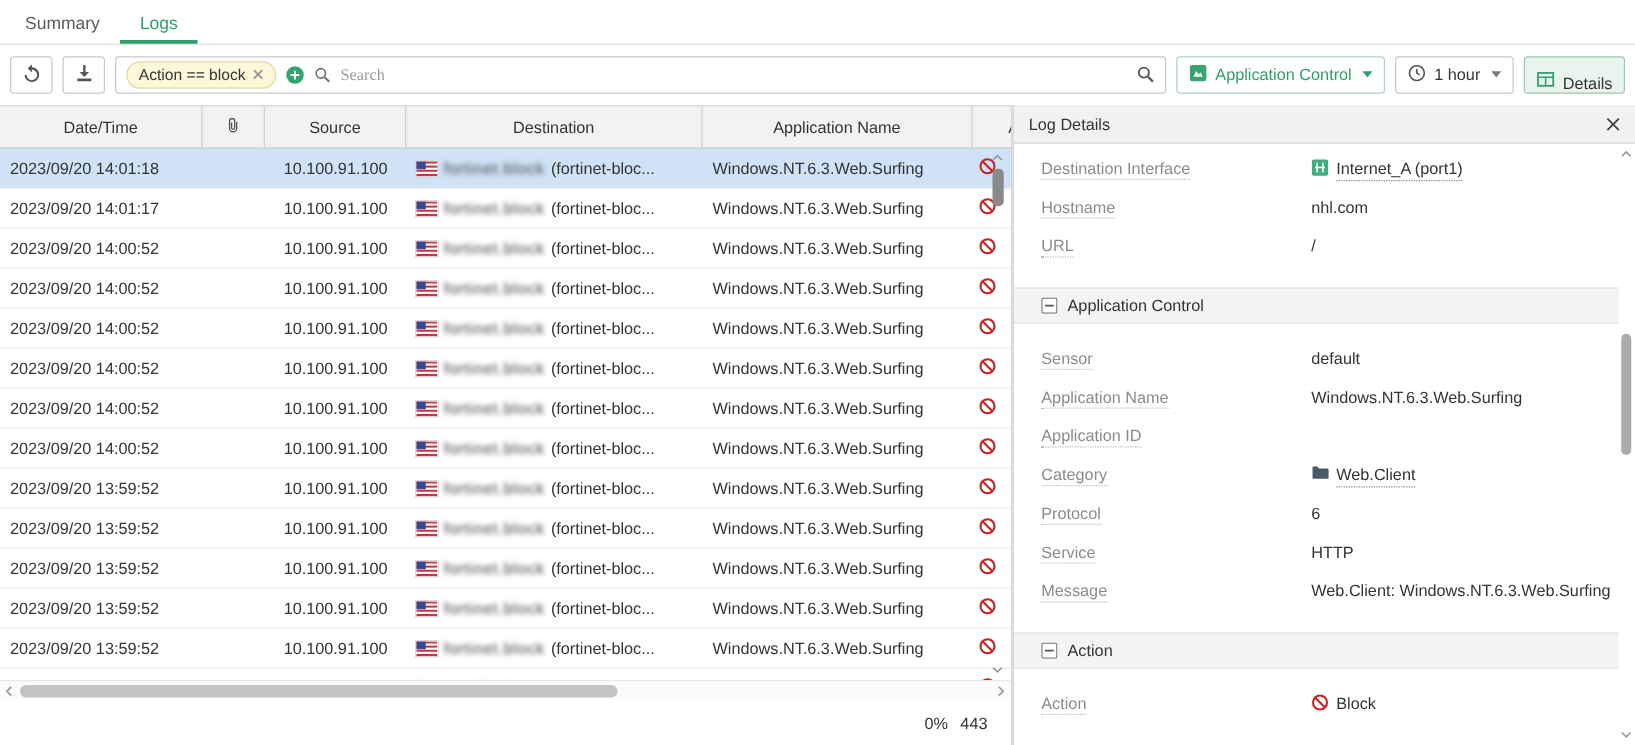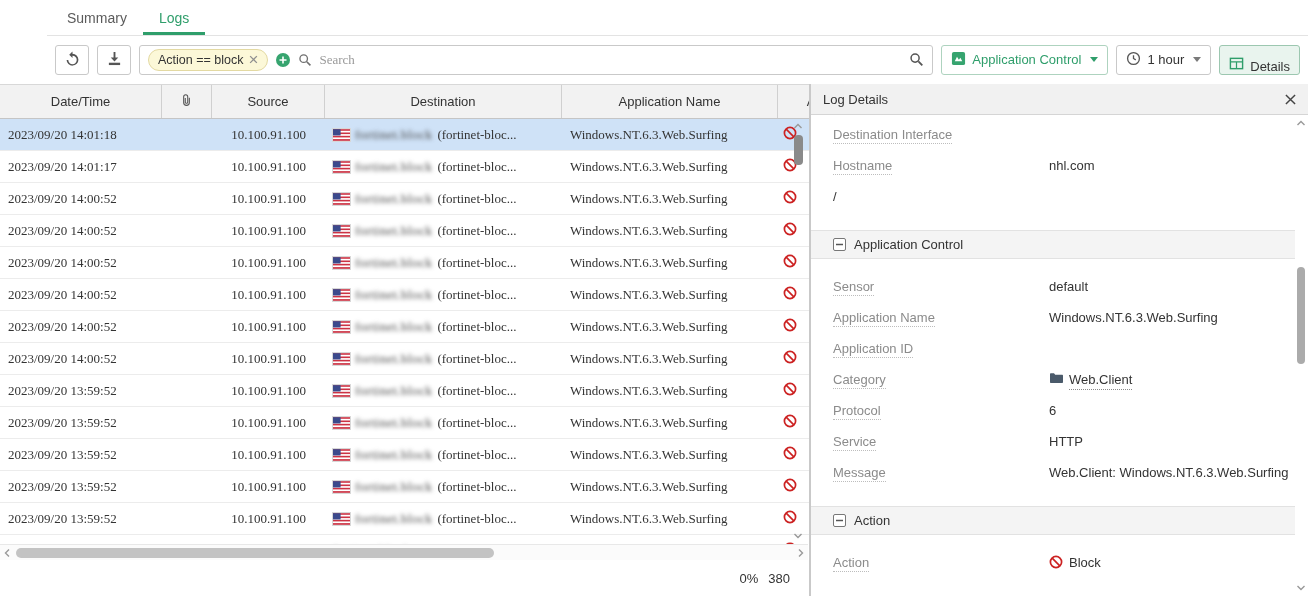--- a/index.html
+++ b/index.html
@@ -1,21 +1,21 @@
 <!DOCTYPE html>
 <html><head>
 <meta charset="utf-8">
 <style>
   * { box-sizing: border-box; margin: 0; padding: 0; }
   html,body { width: 1308px; height: 596px; overflow: hidden; }
   body {
     font-family: "Liberation Sans", sans-serif;
     font-size: 13px; color: #333; background: #fff; position: relative;
   }
-  .app { position: relative; width: 1308px; height: 596px; overflow: hidden; padding-left: 47px; }
+  .app { position: relative; width: 1308px; height: 596px; overflow: hidden; }
 
   
   .tabs { height: 36px; border-bottom: 1px solid #e3e3e3; display: flex; align-items: stretch; padding-left: 4px; background: #fff; }
   .tab { padding: 0 16px; display: flex; align-items: center; font-size: 14px; color: #5b5b5b; cursor: pointer; }
   .tab.active { color: #2f9e6b; box-shadow: inset 0 -3px 0 #2f9e6b; }
 
   
   .toolbar { height: 47px; display: flex; align-items: center; padding: 0 8px; gap: 8px; background: #fff; }
   .btn { height: 30px; border: 1px solid #c9c9c9; border-radius: 3px; background: #fff; display: flex; align-items: center; gap: 6px; padding: 0 9px; font-size: 13px; color: #333; cursor: pointer; flex: none; }
   .iconbtn { width: 34px; justify-content: center; padding: 0; }
@@ -31,21 +31,21 @@
   .searchbox input::placeholder { color: #9a9a9a; }
   .sicon { display: flex; align-items: center; flex: none; cursor: pointer; }
 
   
   .table-area { position: absolute; top: 84px; left: 0; width: 810px; bottom: 0; border-right: 1px solid #c9c9c9; background: #fff; overflow: hidden; }
   .thead { display: flex; height: 35px; background: #f2f2f2; border-top: 1px solid #d8d8d8; border-bottom: 1px solid #c5c5c5; overflow: hidden; }
   .th { display: flex; align-items: center; justify-content: center; font-size: 13px; color: #333; border-right: 1px solid #d0d0d0; flex: none; cursor: pointer; overflow: hidden; white-space: nowrap; }
   .w-date { width: 162px; } .w-clip { width: 50px; } .w-src { width: 113px; }
   .w-dst { width: 237px; } .w-app { width: 216px; } .w-act { width: 80px; }
   .tbody { position: absolute; top: 35px; left: 0; right: 0; bottom: 52px; overflow: hidden; }
-  .trow { display: flex; height: 32px; border-bottom: 1px solid #ececec; align-items: center; cursor: pointer; font-family: Liberation Serif, serif; }
+  .trow { display: flex; height: 32px; border-bottom: 1px solid #ececec; align-items: center; cursor: pointer; }
   .trow.selected { background: #cfe2f7; }
   .c { font-size: 13px; color: #333; padding: 0 8px; flex: none; white-space: nowrap; overflow: hidden; height: 100%; display: flex; align-items: center; }
   .c-date { width: 162px; }
   .c-clip { width: 50px; }
   .c-src { width: 113px; justify-content: center; }
   .c-dst { width: 237px; gap: 5px; text-align: right; }
   .c-app { width: 216px; }
   .c-act { width: 80px; padding-left: 5px; }
   .redact { filter: blur(2.2px); letter-spacing: .5px; color: #444; }
   .flag { display: flex; flex: none; box-shadow: 0 0 0 1px #d8d8d8; }
@@ -596,44 +596,54 @@
         </div>
       <div class="sarrow">
           <svg width="8" height="10" viewBox="0 0 8 10">
             <path d="M2 1.5L5.5 5 2 8.5" stroke="#999" fill="none" stroke-width="1.4"></path>
           </svg>
         </div>
     </div>
 
     <div class="statusbar">
       <span>0%</span>
-      <span>380</span>
+      <span>443</span>
     </div>
   </div>
 
   <div class="details" style="border-left:1px solid #c9c9c9;">
     <div class="dheader">
       <span>Log Details</span>
       <span class="dclose">
           <svg width="11" height="11" viewBox="0 0 12 12">
             <path d="M1 1l10 10M11 1L1 11" stroke="#444" stroke-width="1.6"></path>
           </svg>
         </span>
     </div>
     <div class="dbody">
         <div class="drow">
           <div class="dlabel"><span>Destination Interface</span></div>
+          <div class="dvalue">
+            <span class="vicon">
+              <svg width="14" height="14" viewBox="0 0 14 14">
+                <rect x="0.5" y="0.5" width="13" height="13" rx="1.5" fill="#3fae7c"></rect>
+                <path d="M4.7 3v8M9.3 3v8M3 7h8" stroke="#fff" stroke-width="1.2" fill="none"></path>
+              </svg>
+            </span>
+            <span class="dlink">Internet_A (port1)</span>
+          </div>
         </div>
         <div class="drow">
           <div class="dlabel"><span>Hostname</span></div>
           <div class="dvalue">
             <span>nhl.com</span>
           </div>
         </div>
         <div class="drow">
+          <div class="dlabel"><span>URL</span></div>
           <div class="dvalue">
             <span>/</span>
           </div>
         </div>
         <div class="dsection">
           <span style="display:flex;">
             <svg width="13" height="13" viewBox="0 0 13 13">
               <rect x="0.5" y="0.5" width="12" height="12" rx="1.5" fill="#fff" stroke="#777"></rect>
               <path d="M3 6.5h7" stroke="#555" stroke-width="1.5"></path>
             </svg>

